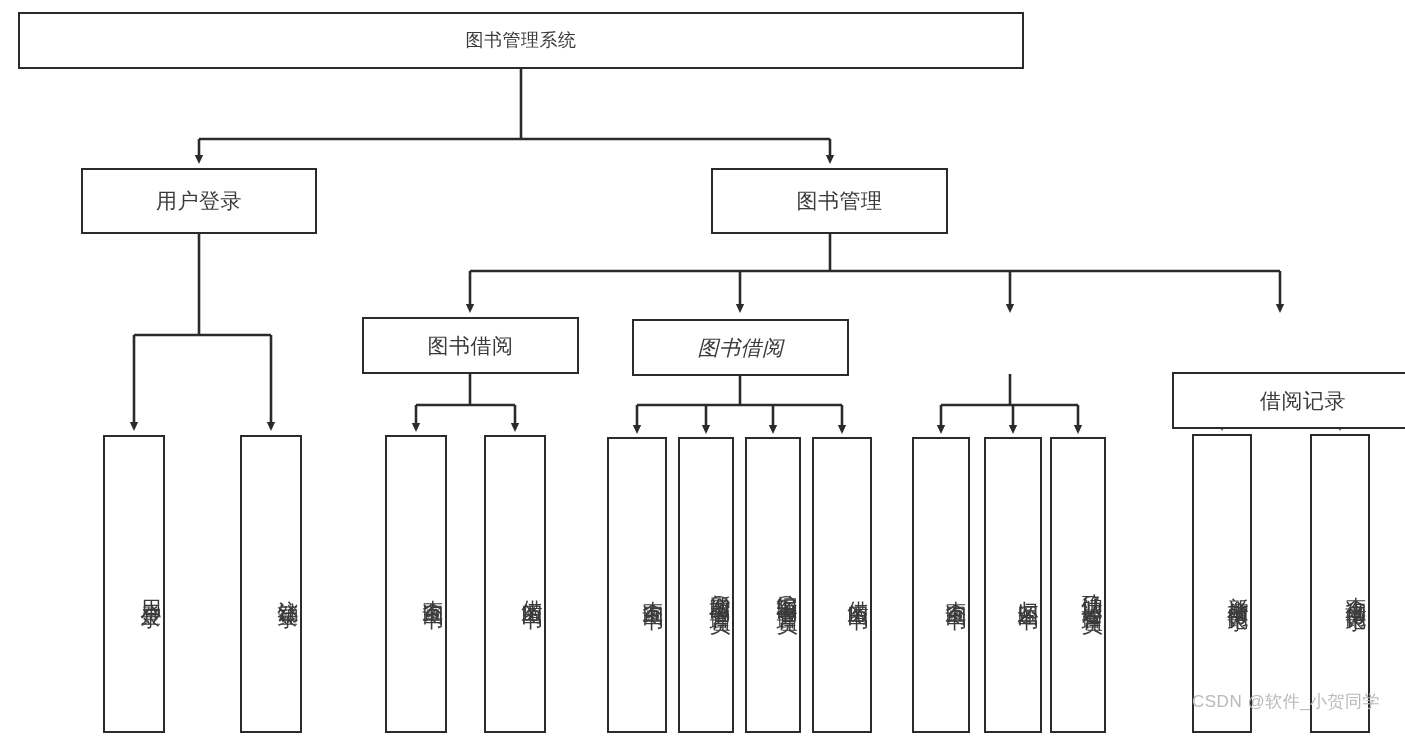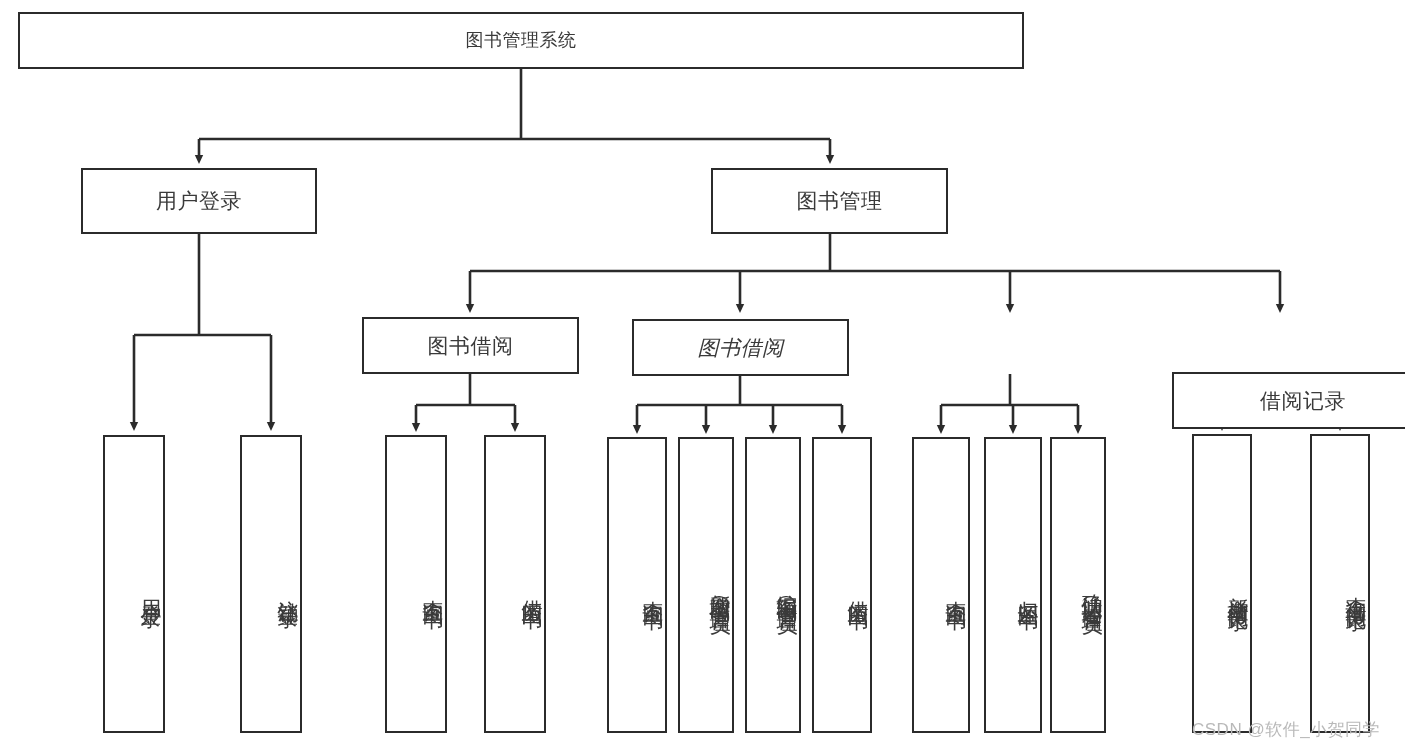--- a/index.html
+++ b/index.html
@@ -191,15 +191,15 @@
   </div>
 
   <div class="node v" style="left:1192px; top:434px; width:60px; height:299px;">
     <span class="vtext">新增借阅记录</span>
   </div>
 
   <div class="node v" style="left:1310px; top:434px; width:60px; height:299px;">
     <span class="vtext">查询借阅记录</span>
   </div>
 
-  <div class="watermark" style="left:1192px; top:718px;text-align:right;">CSDN @软件_小贺同学</div>
+  <div class="watermark" style="left:1192px; top:690px;text-align:right;">CSDN @软件_小贺同学</div>
 
 </div>
 
 </body></html>

